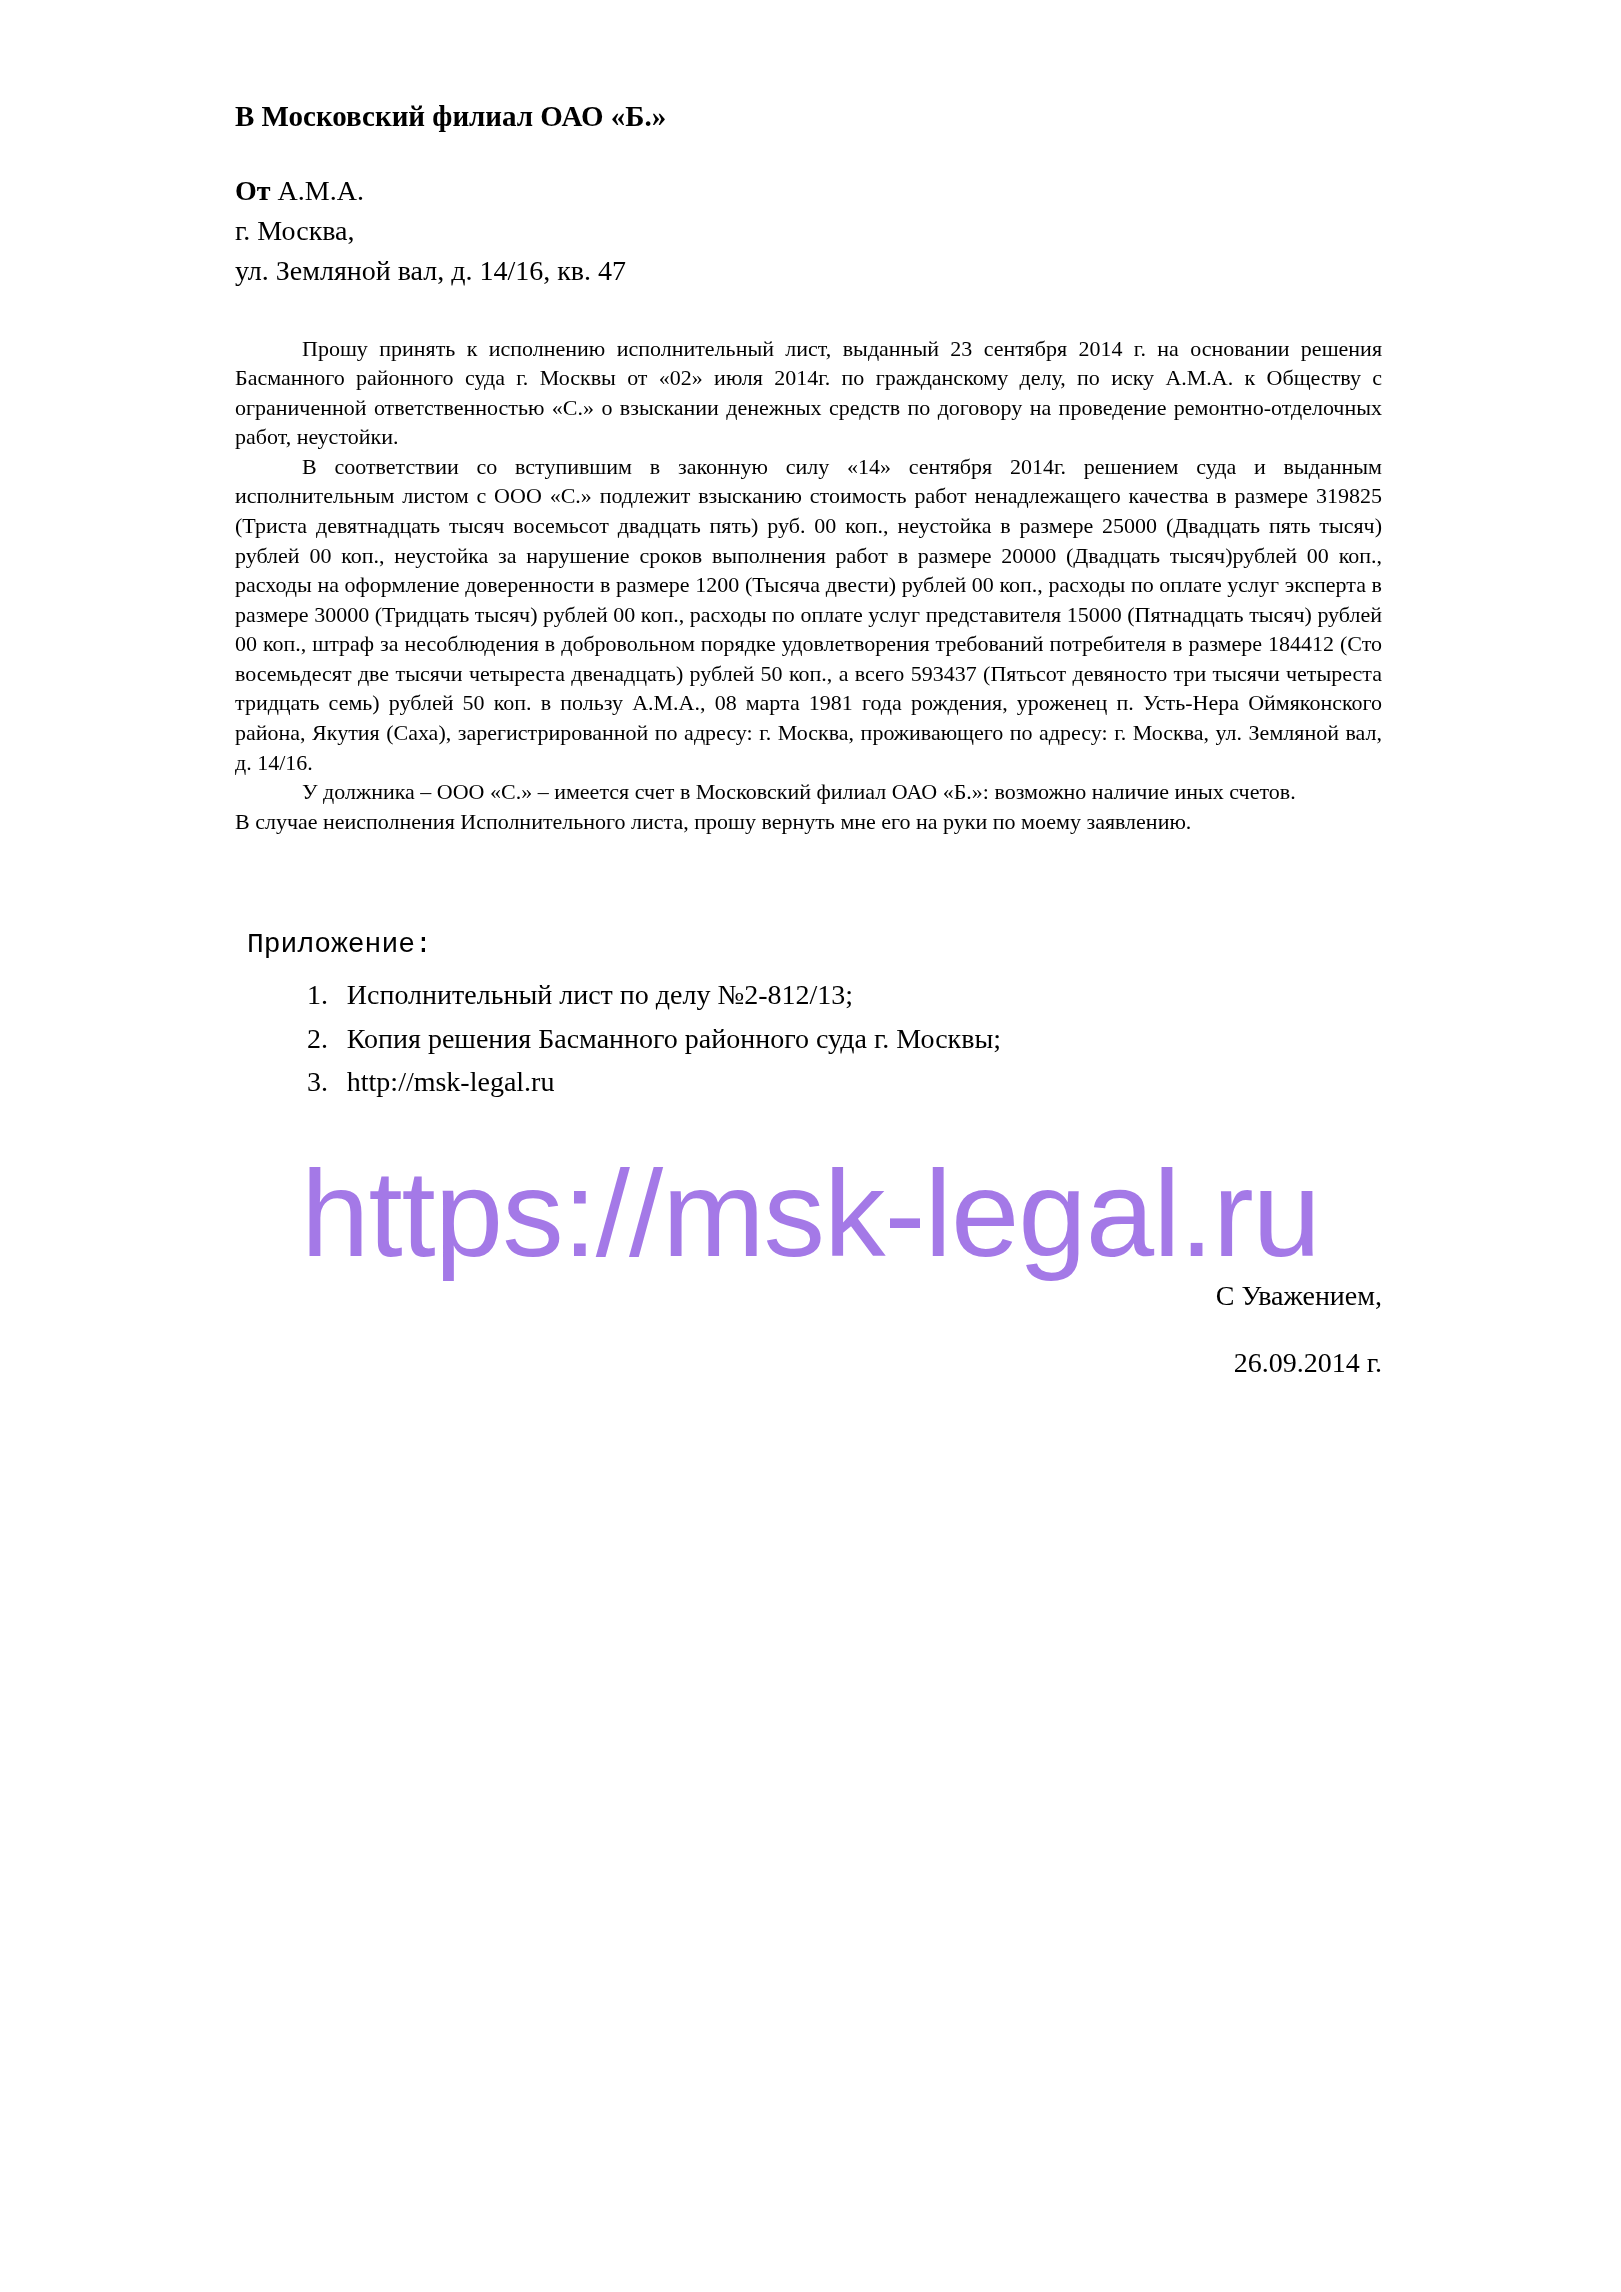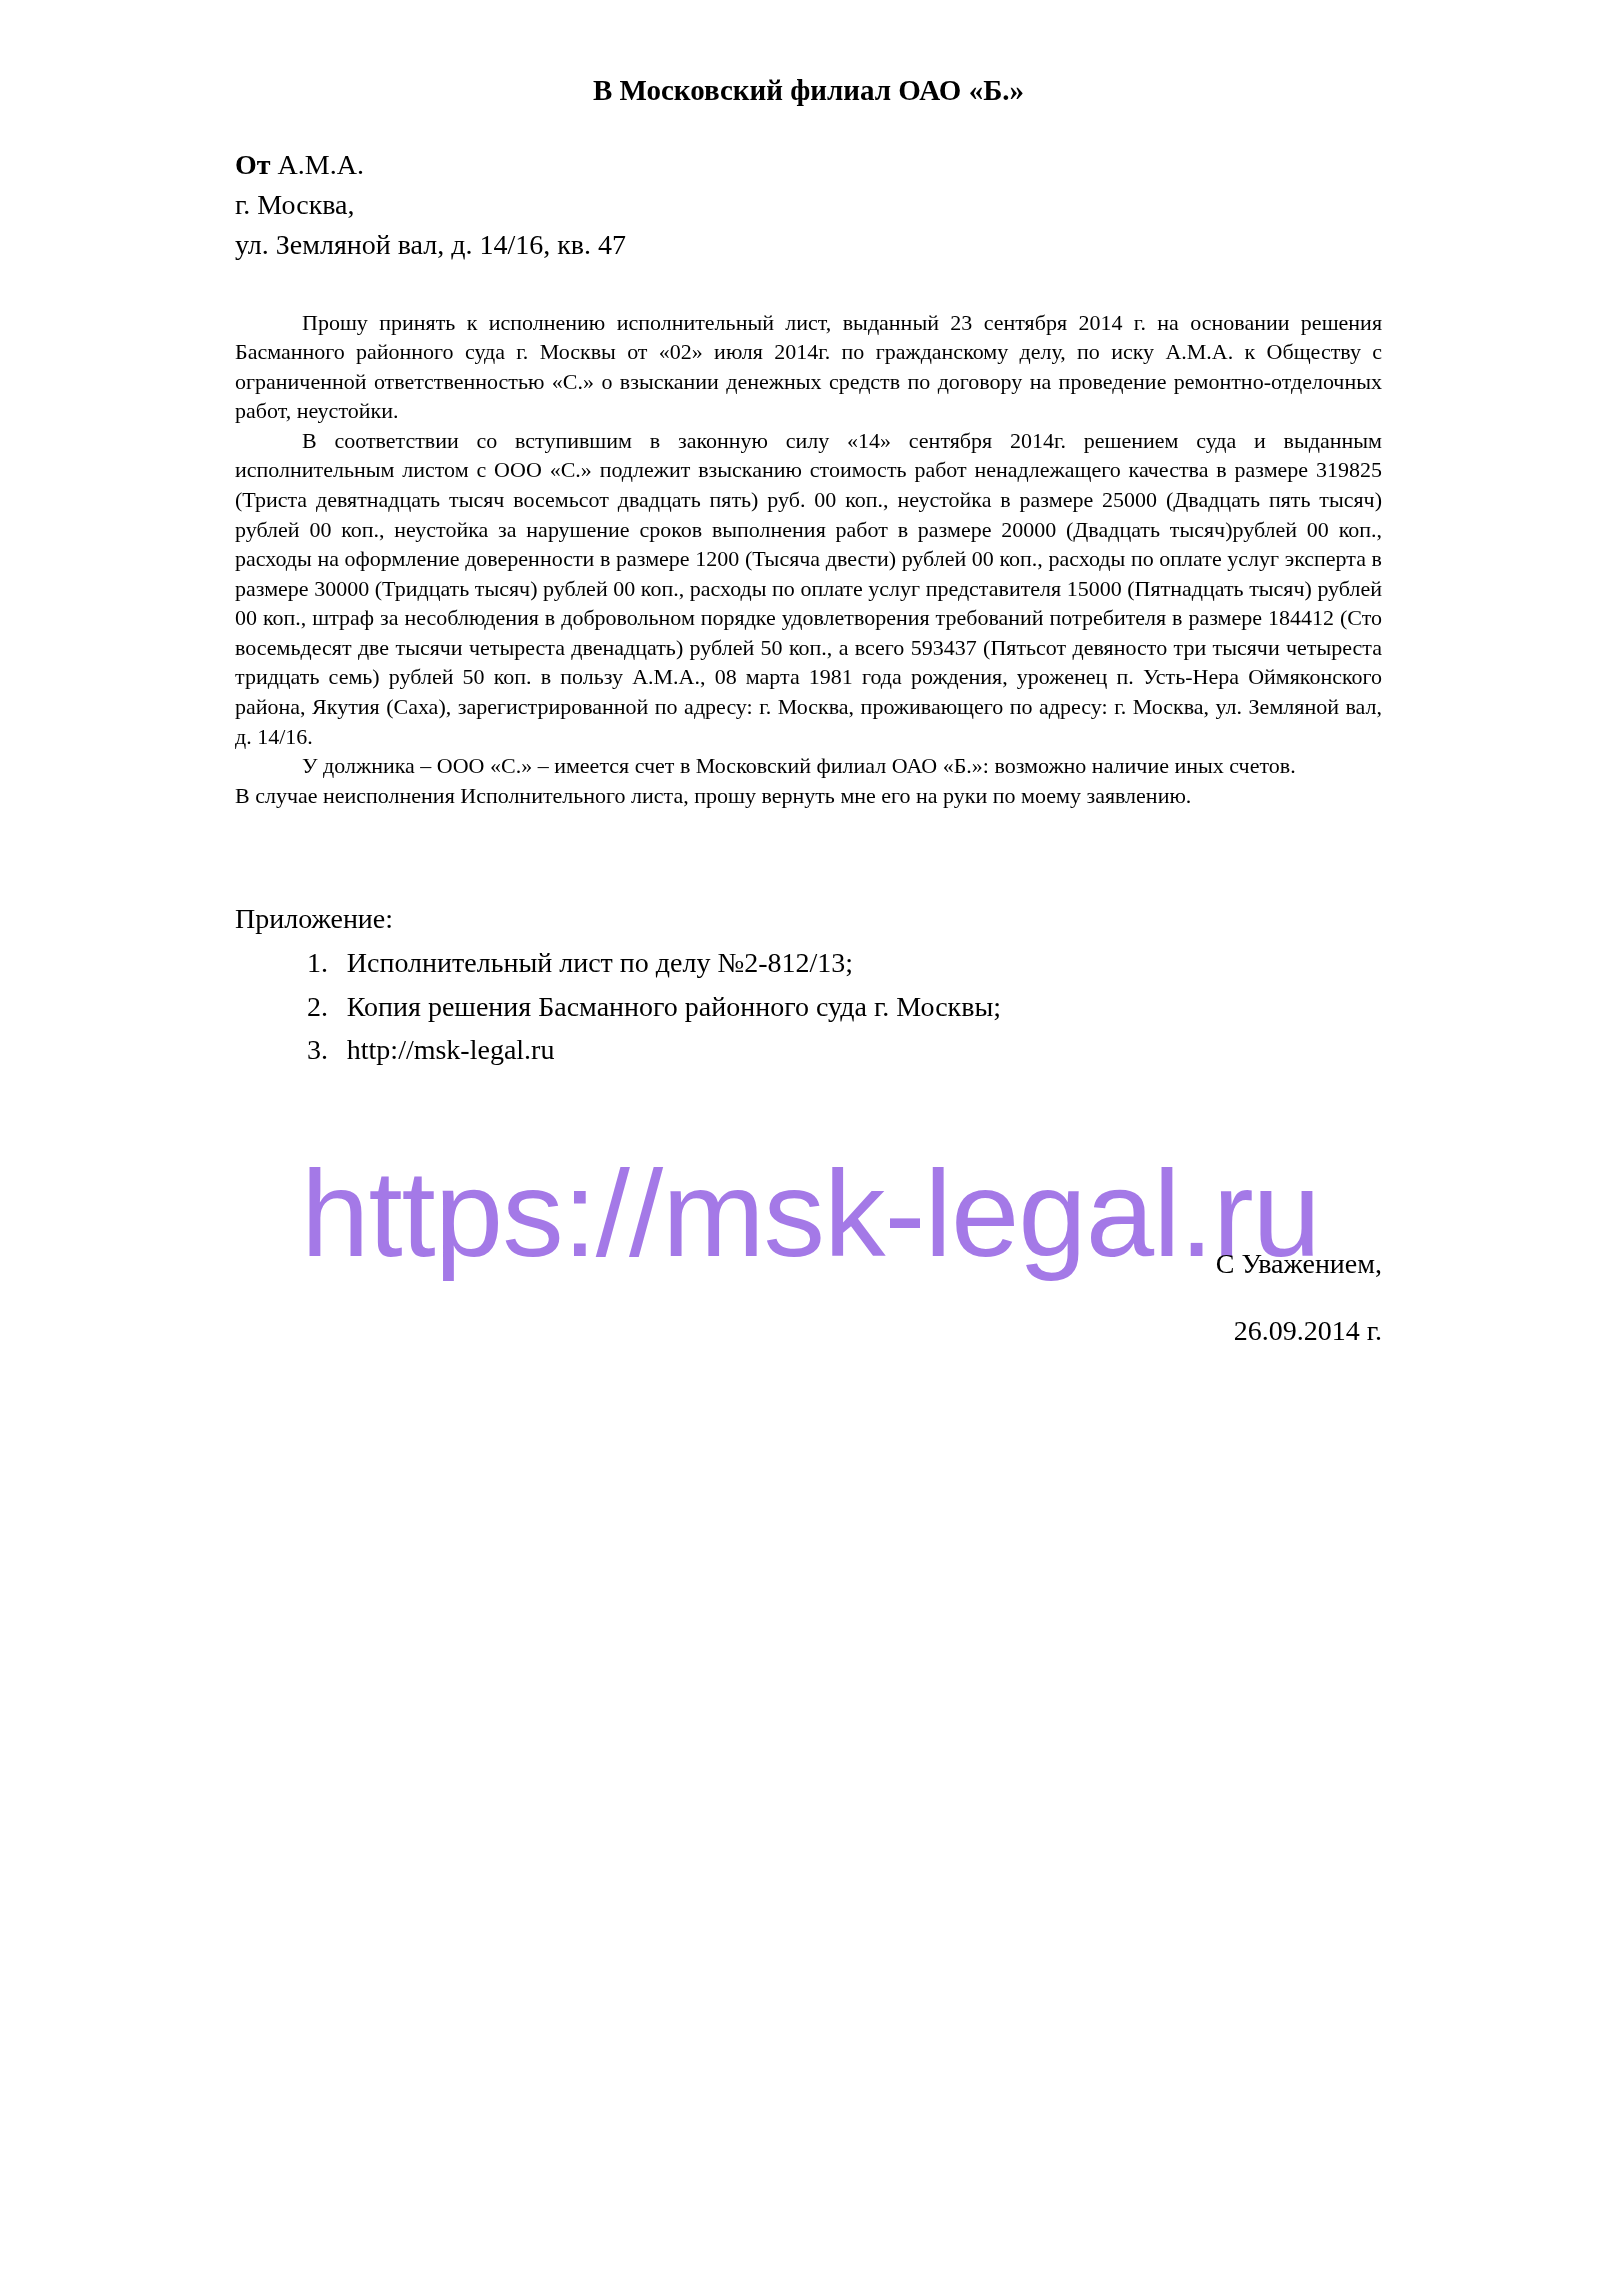--- a/index.html
+++ b/index.html
@@ -41,25 +41,25 @@
     letter-spacing: -1px;
     color: #6d28d9;
     opacity: 0.62;
     z-index: 1;
     white-space: nowrap;
     user-select: none;
     pointer-events: none;
   }
   
   .doc-header {
-    text-align: center;
+    text-align: left;
     font-weight: bold;
     font-size: 29px;
     line-height: 1.25;
-    padding-top: 72px;
+    padding-top: 98px;
   }
   .addressee {
     text-align: left;
     font-size: 28px;
     line-height: 1.42;
     margin-top: 37px;
   }
   .addressee .lbl { font-weight: bold; }
   .doc-title {
     text-align: center;
@@ -82,21 +82,21 @@
   }
   p.para.flush {
     text-indent: 0;
   }
   
   .attachments {
     margin-top: 90px;
     font-size: 28px;
     line-height: 1.345;
   }
-  .attachments-label { margin: 0; }
+  .attachments-label { margin: 12px; font-family: Liberation Mono, monospace; }
   ol.attach-list {
     margin: 2px 0 0 0;
     padding-left: 94px;
     list-style-position: outside;
     list-style-type: decimal;
   }
   ol.attach-list li {
     padding-left: 11.8px;
     margin: 6px;
   }

